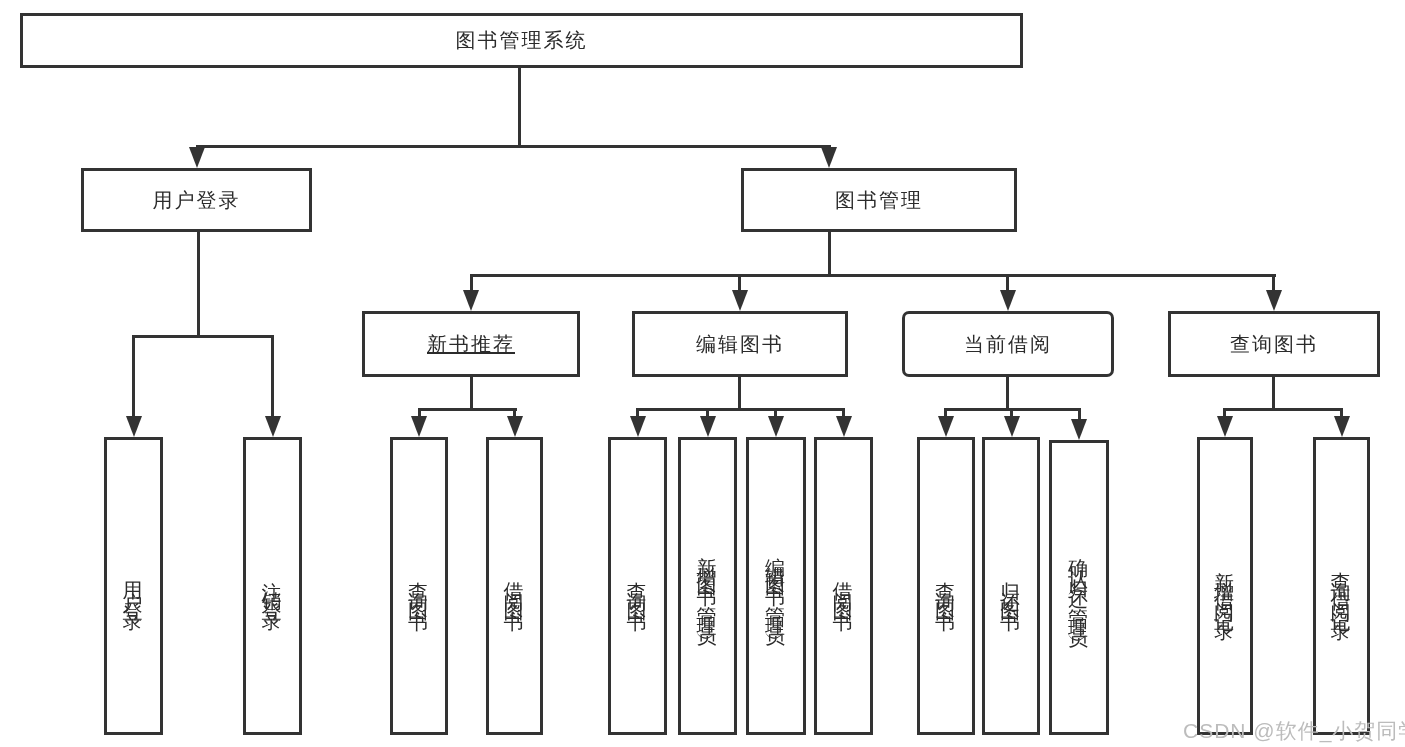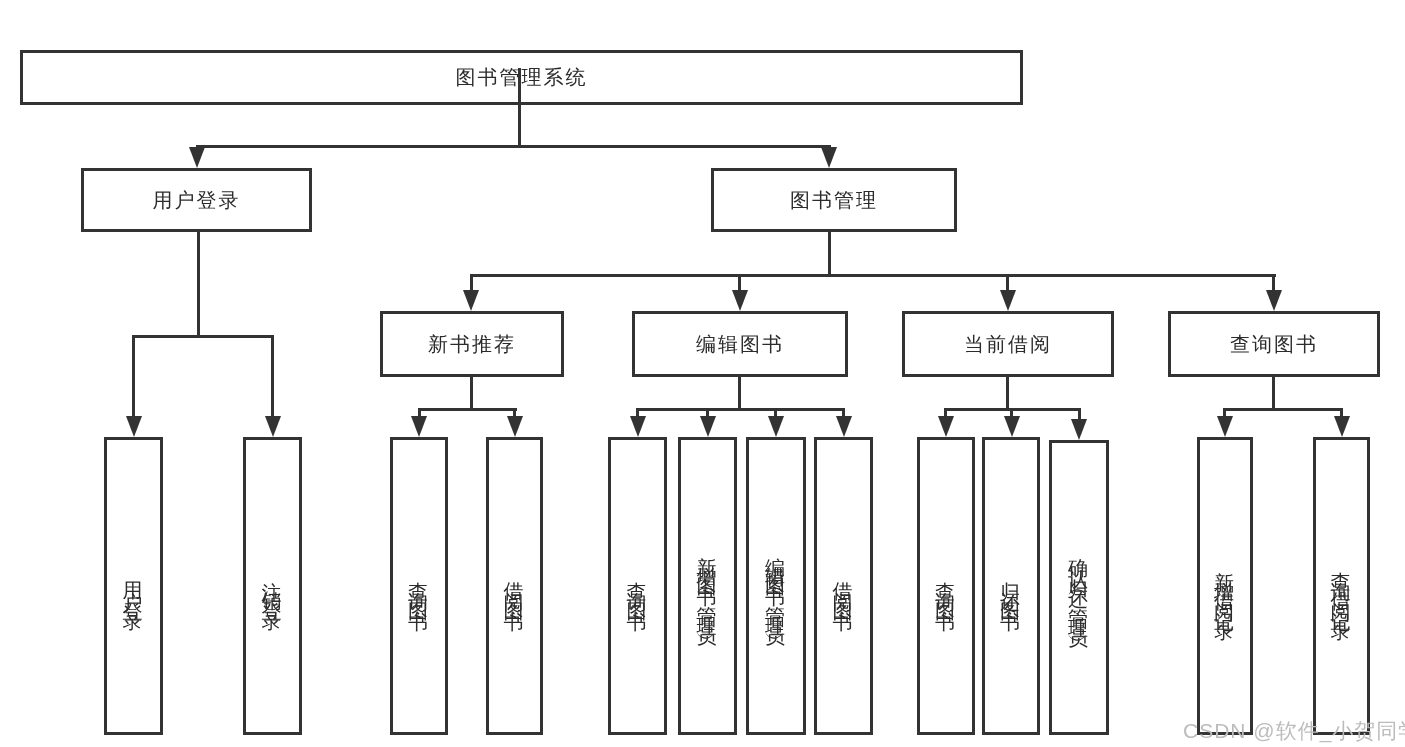--- a/index.html
+++ b/index.html
@@ -30,33 +30,33 @@
     position:absolute;left:1183px;top:717px;
     font-family:"Liberation Sans","DejaVu Sans",sans-serif;
     font-size:21px;color:#bcbcbc;letter-spacing:1px;z-index:5;white-space:nowrap;
   }
 </style>
 </head>
 <body>
 
 <div id="canvas">
 
-  <div class="node" style="left:20px;top:13px;width:1003px;height:55px;margin-top:37px;">
+  <div class="node" style="left:20px;top:13px;width:1003px;height:55px;">
     <span>图书管理系统</span>
   </div>
 
   <div class="vline" style="left:518px;top:68px;height:77px;"></div>
   <div class="hline" style="left:196px;top:145px;width:635px;"></div>
   <div class="ahead" style="left:189px;top:147px;"></div>
   <div class="ahead" style="left:821px;top:147px;"></div>
 
   <div class="node" style="left:81px;top:168px;width:231px;height:64px;">
     <span>用户登录</span>
   </div>
-  <div class="node" style="left:711px;top:168px;width:246px;height:64px;text-align:center;">
+  <div class="node" style="left:741px;top:168px;width:276px;height:64px;text-align:center;">
     <span>图书管理</span>
   </div>
 
   <div class="vline" style="left:197px;top:232px;height:103px;"></div>
   <div class="hline" style="left:132px;top:335px;width:142px;"></div>
   <div class="vline" style="left:132px;top:335px;height:82px;"></div>
   <div class="ahead" style="left:126px;top:416px;"></div>
   <div class="vline" style="left:271px;top:335px;height:82px;"></div>
   <div class="ahead" style="left:265px;top:416px;"></div>
 
@@ -64,27 +64,27 @@
   <div class="hline" style="left:470px;top:274px;width:806px;"></div>
   <div class="vline" style="left:470px;top:274px;height:18px;"></div>
   <div class="ahead" style="left:463px;top:290px;"></div>
   <div class="vline" style="left:738px;top:274px;height:18px;"></div>
   <div class="ahead" style="left:732px;top:290px;"></div>
   <div class="vline" style="left:1006px;top:274px;height:18px;"></div>
   <div class="ahead" style="left:1000px;top:290px;"></div>
   <div class="vline" style="left:1272px;top:274px;height:18px;"></div>
   <div class="ahead" style="left:1266px;top:290px;"></div>
 
-  <div class="node" style="left:380px;top:311px;width:184px;height:66px;">
+  <div class="node" style="left:362px;top:311px;width:218px;height:66px;text-decoration:underline;">
     <span>新书推荐</span>
   </div>
   <div class="node" style="left:632px;top:311px;width:216px;height:66px;">
     <span>编辑图书</span>
   </div>
-  <div class="node" style="left:902px;top:311px;width:212px;height:66px;">
+  <div class="node" style="left:902px;top:311px;width:212px;height:66px;border-radius:7px;">
     <span>当前借阅</span>
   </div>
   <div class="node" style="left:1168px;top:311px;width:212px;height:66px;">
     <span>查询图书</span>
   </div>
 
   <div class="vline" style="left:470px;top:377px;height:31px;"></div>
   <div class="hline" style="left:418px;top:408px;width:99px;"></div>
   <div class="vline" style="left:418px;top:408px;height:10px;"></div>
   <div class="ahead" style="left:411px;top:416px;"></div>

